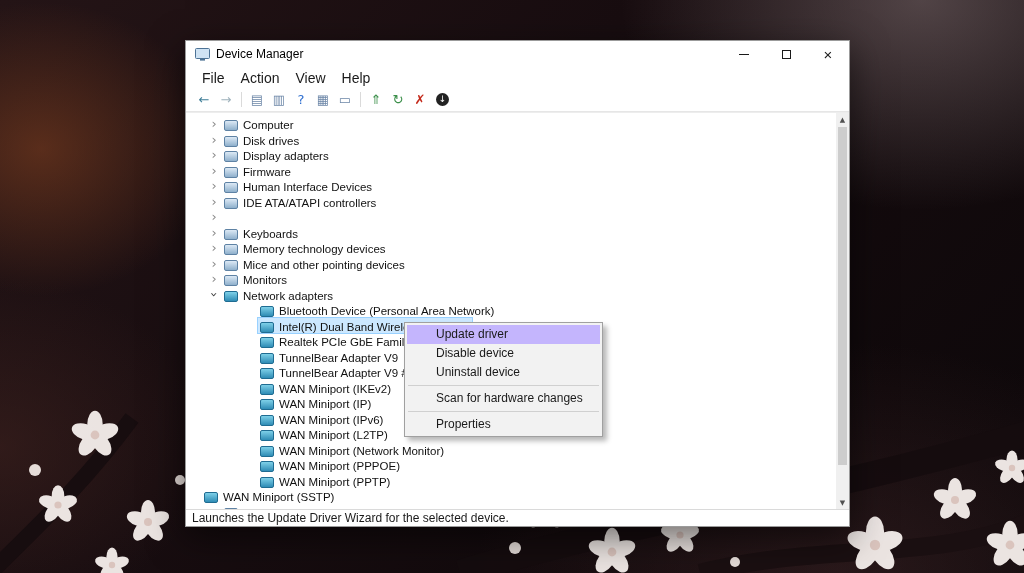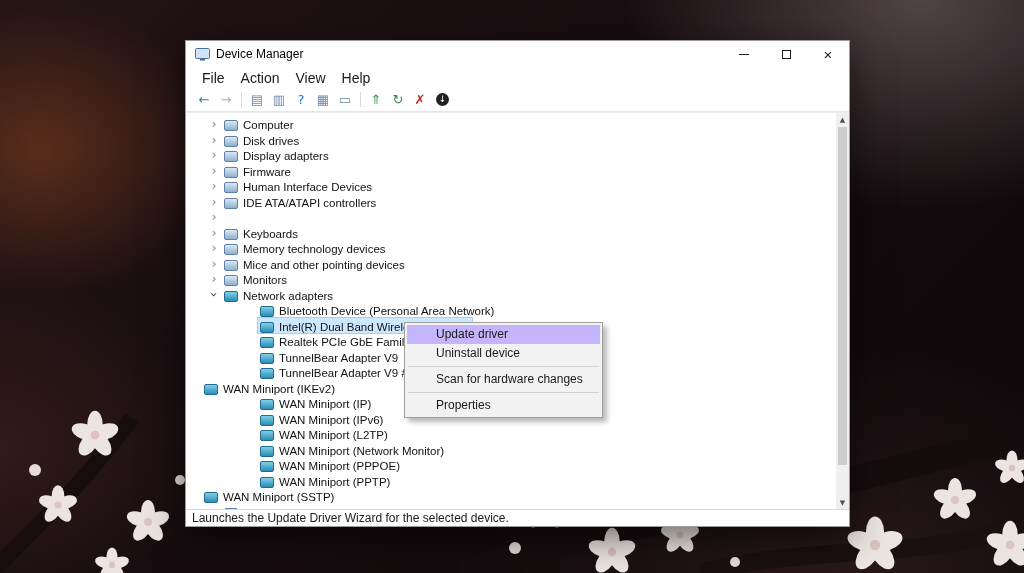--- a/index.html
+++ b/index.html
@@ -330,21 +330,21 @@
             <span class="row-label">TunnelBear Adapter V9</span>
           </span>
         </div>
         <div class="tree-row" style="padding-left: 56px;">
           <span class="chevron"></span>
           <span class="row-content">
             <span class="dev-icon net"></span>
             <span class="row-label">TunnelBear Adapter V9 #2</span>
           </span>
         </div>
-        <div class="tree-row" style="">
+        <div class="tree-row" style="padding-left: 56px;">
           <span class="chevron"></span>
           <span class="row-content">
             <span class="dev-icon net"></span>
             <span class="row-label">WAN Miniport (IKEv2)</span>
           </span>
         </div>
         <div class="tree-row" style="padding-left: 56px;">
           <span class="chevron"></span>
           <span class="row-content">
             <span class="dev-icon net"></span>
@@ -408,18 +408,19 @@
     </div>
   </div>
 
   <div class="statusbar">
     <span>Launches the Update Driver Wizard for the selected device.</span>
   </div>
 </div>
 
 <div class="context-menu">
     <div class="cm-item highlighted">Update driver</div>
+    <div class="cm-item">Disable device</div>
     <div class="cm-item">Uninstall device</div>
     <div class="cm-sep"></div>
     <div class="cm-item">Scan for hardware changes</div>
     <div class="cm-sep"></div>
     <div class="cm-item bold">Properties</div>
   </div>
 
 </body></html>

